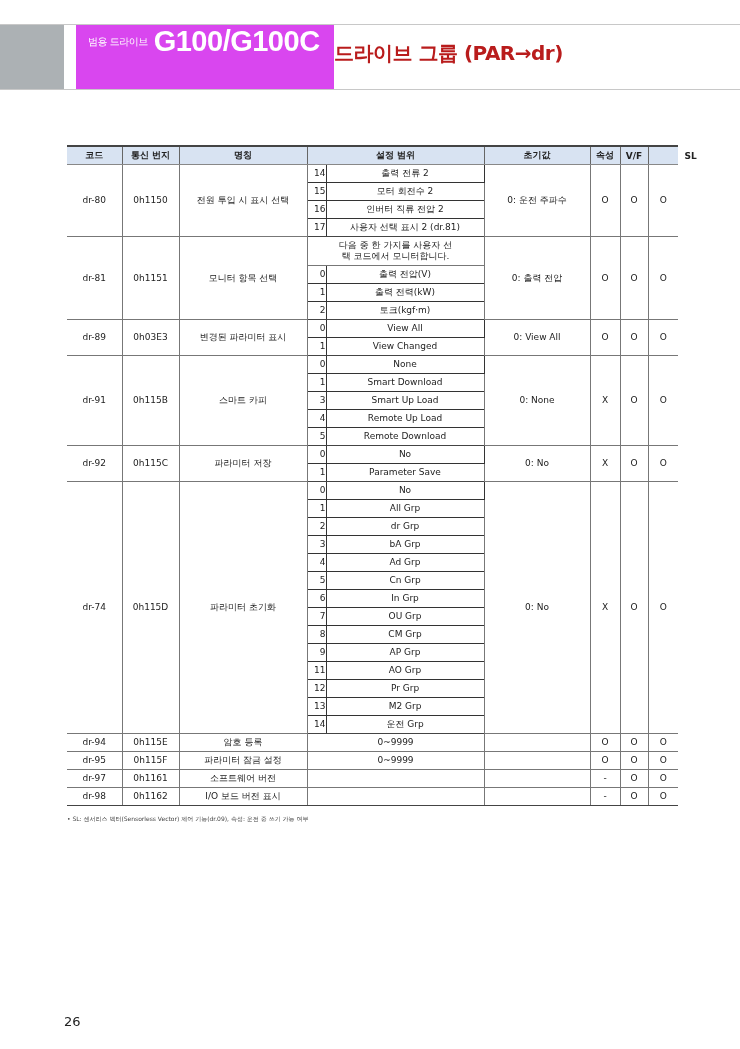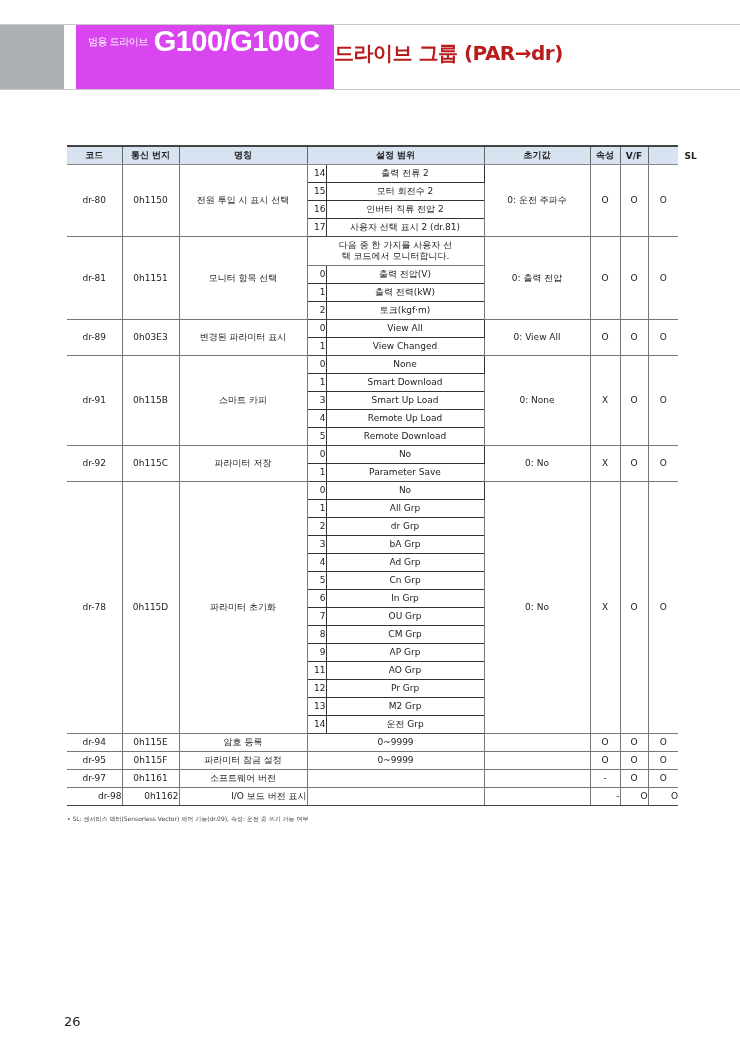--- a/index.html
+++ b/index.html
@@ -20,21 +20,21 @@
                     border-top:2px solid #444; border-bottom:1px solid #888; padding:0; font-size:9px; }
   table.params th:first-child { border-left:none; }
   table.params th:last-child { border-right:none;padding-left:36px; }
   table.params td { border:1px solid #777; height:17px; padding:0; text-align:center; vertical-align:middle; line-height:11px; }
   table.params td.first { border-left:none; }
   table.params td.last { border-right:none; }
   table.params td.code { font-weight:normal; }
   table.params td.num { text-align:right; padding-left:5px; }
   table.params td.opt { border-left:1px solid #333; border-right:1px solid #333; border-top:1px solid #333; border-bottom:1px solid #333;}
   table.params tr.group-end td { border-bottom:1.5px solid #444; }
-  table.params tr.last-row td { border-bottom:1.5px solid #444;text-align:right; }
+  table.params tr.last-row td { border-bottom:1.5px solid #444; }
   td.note-cell { height:28px !important; }
 
   .footnote { position:absolute; left:67px; top:815px; font-size:6px; color:#444; }
   .page-number { position:absolute; left:64px; top:1014px; font-size:13px; color:#222; }
 </style>
 </head>
 <body>
 
 <div class="topline"></div>
 <div class="graybar"></div>
@@ -172,21 +172,21 @@
       <td rowspan="2">X</td>
       <td rowspan="2">O</td>
       <td rowspan="2" class="last">O</td>
     </tr>
     <tr class="group-end">
       <td class="num opt">1</td>
       <td class="opt">Parameter Save</td>
     </tr>
 
     <tr>
-      <td rowspan="14" class="first code">dr-78</td>
+      <td rowspan="14" class="first code">dr-74</td>
       <td rowspan="14">0h115D</td>
       <td rowspan="14">파라미터 초기화</td>
       <td class="num opt">0</td>
       <td class="opt">No</td>
       <td rowspan="14">0: No</td>
       <td rowspan="14">X</td>
       <td rowspan="14">O</td>
       <td rowspan="14" class="last">O</td>
     </tr>
     <tr>

